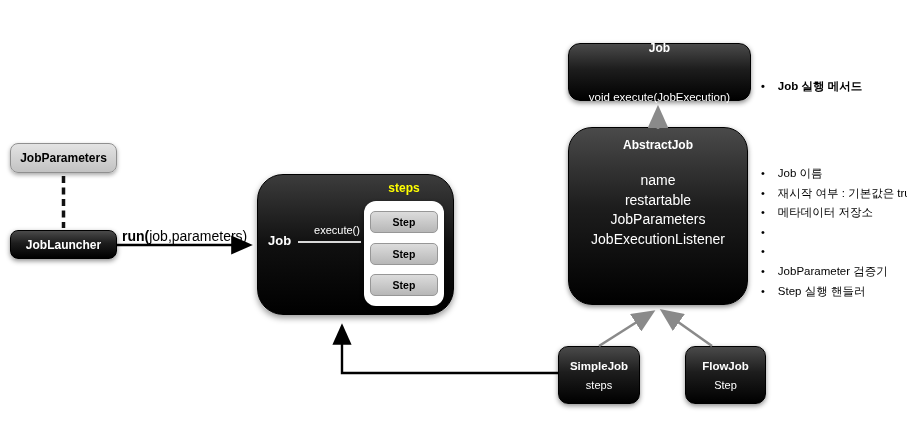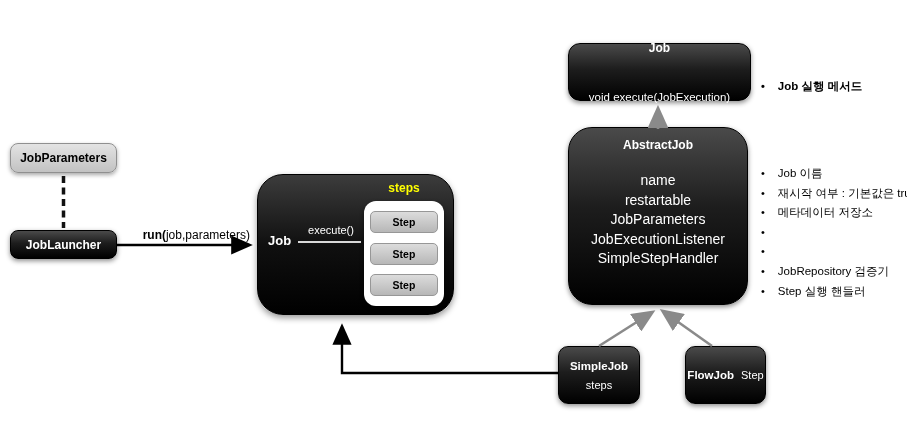--- a/index.html
+++ b/index.html
@@ -16,31 +16,31 @@
   .gray{
     background:linear-gradient(180deg,#e3e3e3 0%,#c2c2c2 100%);
     color:#000;border:1px solid #8f8f8f;
     box-shadow:0 2px 4px rgba(0,0,0,.35);
   }
   
   .job-parameters{left:10px;top:143px;width:107px;height:30px;border-radius:8px;
     display:flex;align-items:center;justify-content:center;font-size:12px;font-weight:bold;}
   .job-launcher{left:10px;top:230px;width:107px;height:29px;border-radius:8px;
     display:flex;align-items:center;justify-content:center;font-size:12px;font-weight:bold;}
-  .run-label{position:absolute;left:122px;top:228px;width:128px;text-align:right;
-    font-size:12px;white-space:nowrap;}
+  .run-label{position:absolute;left:122px;top:228px;width:128px;text-align:left;
+    font-size:14px;white-space:nowrap;}
   .run-label b{font-weight:bold;}
   
   .job-container{left:257px;top:174px;width:197px;height:141px;border-radius:26px;
     background:linear-gradient(180deg,#3c3c3c 0%,#101010 50%,#000 100%);
     border:1px solid #000;box-shadow:0 3px 6px rgba(0,0,0,.4);color:#fff;}
   .steps-title{position:absolute;left:106px;top:6px;width:80px;text-align:center;
     font-size:12px;font-weight:bold;color:#ffff00;}
   .job-label{position:absolute;left:10px;top:58px;font-size:13px;font-weight:bold;}
-  .execute-label{position:absolute;left:42px;top:49px;width:62px;text-align:center;font-size:11px;}
+  .execute-label{position:absolute;left:48px;top:49px;width:62px;text-align:center;font-size:11px;}
   .execute-line{position:absolute;left:40px;top:66px;width:63px;height:2px;background:#d9d9d9;}
   .steps-panel{position:absolute;left:106px;top:26px;width:80px;height:105px;background:#fff;
     border-radius:12px;box-sizing:border-box;padding:10px 6px;display:flex;flex-direction:column;
     justify-content:space-between;box-shadow:0 2px 4px rgba(0,0,0,.5);}
   .step{height:20px;border-radius:5px;font-size:10.5px;font-weight:bold;
     display:flex;align-items:center;justify-content:center;
     background:linear-gradient(180deg,#dcdcdc,#b7b7b7);border:1px solid #979797;color:#000;}
   
   .job-interface{left:568px;top:43px;width:183px;height:58px;border-radius:12px;
     display:flex;flex-direction:column;align-items:center;justify-content:center;gap:8px;}
@@ -53,21 +53,21 @@
   .note-row{display:flex;gap:13px;align-items:baseline;white-space:nowrap;font-size:11.5px;}
   .single-note{position:absolute;left:761px;top:79px;font-weight:bold;}
   .notes-list{position:absolute;left:761px;top:164px;display:flex;flex-direction:column;}
   .notes-list .note-row{line-height:19.6px;}
   .bullet{font-size:11px;}
   .simple-job{left:558px;top:346px;width:82px;height:58px;border-radius:10px;
     display:flex;flex-direction:column;align-items:center;justify-content:center;gap:7px;}
   .simple-job .t,.flow-job .t{font-size:11.5px;font-weight:bold;}
   .simple-job .f,.flow-job .f{font-size:11px;}
   .flow-job{left:685px;top:346px;width:81px;height:58px;border-radius:10px;
-    display:flex;flex-direction:row;align-items:center;justify-content:center;gap:7px;}
+    display:flex;flex-direction:column;align-items:center;justify-content:center;gap:7px;}
   svg.overlay{position:absolute;left:0;top:0;width:907px;height:435px;pointer-events:none;}
 </style>
 </head>
 <body>
 
 <div class="stage">
 
   <div class="box dark job-launcher">
     <span>JobLauncher</span>
   </div>
@@ -100,21 +100,20 @@
     <span>Job 실행 메서드</span>
   </div>
 
   <div class="box dark abstract-job">
     <div class="t">AbstractJob</div>
     <div class="fields">
       <div>name</div>
       <div>restartable</div>
       <div>JobParameters</div>
       <div>JobExecutionListener</div>
-      <div>SimpleStepHandler</div>
     </div>
   </div>
 
   <div class="notes-list">
     <div class="note-row">
         <span class="bullet">•</span>
         <span>Job 이름</span>
       </div>
     <div class="note-row">
         <span class="bullet">•</span>
@@ -125,21 +124,21 @@
         <span>메타데이터 저장소</span>
       </div>
     <div class="note-row">
         <span class="bullet">•</span>
       </div>
     <div class="note-row">
         <span class="bullet">•</span>
       </div>
     <div class="note-row">
         <span class="bullet">•</span>
-        <span>JobRepository 검증기</span>
+        <span>JobParameter 검증기</span>
       </div>
     <div class="note-row">
         <span class="bullet">•</span>
         <span>Step 실행 핸들러</span>
       </div>
   </div>
 
   <div class="box dark simple-job">
     <div class="t">SimpleJob</div>
     <div class="f">steps</div>

